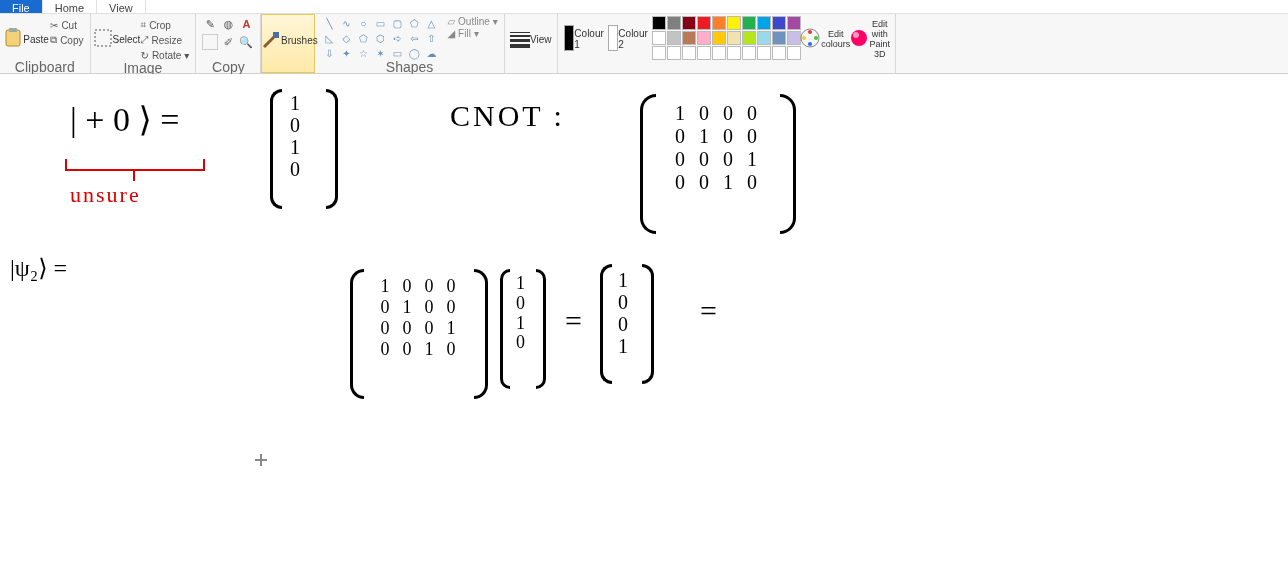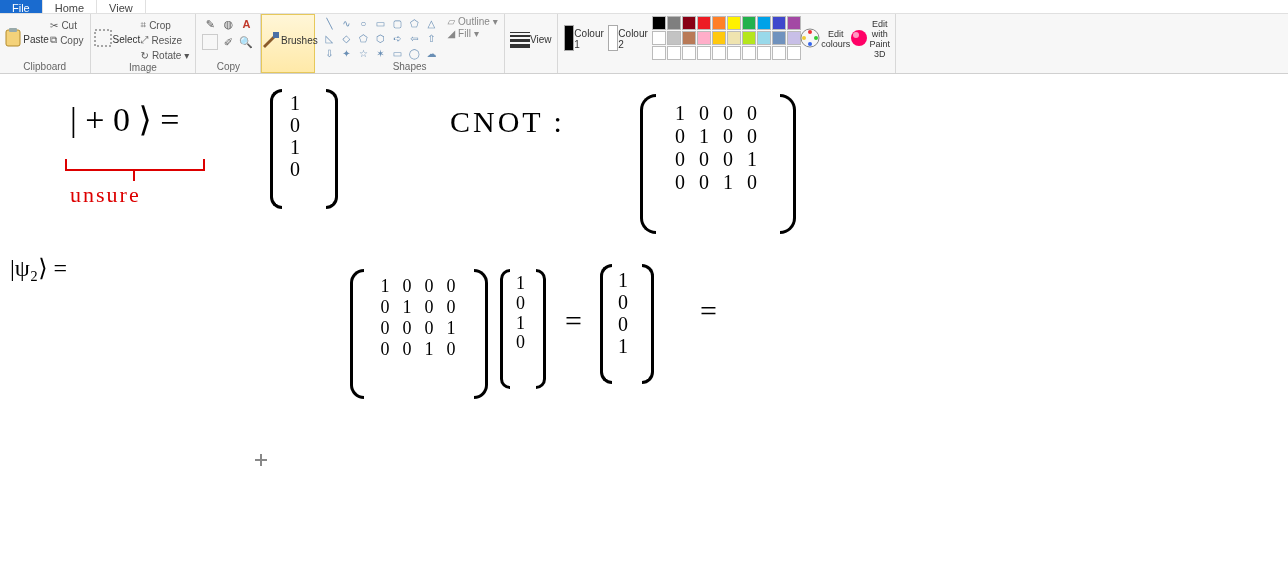--- a/index.html
+++ b/index.html
@@ -2,21 +2,21 @@
 <html><head>
 <meta charset="utf-8">
 <style>
   * { box-sizing: border-box; margin: 0; padding: 0; }
   html, body { width: 1288px; height: 573px; font-family: "Segoe UI", Tahoma, sans-serif; font-size: 11px; background: #fff; overflow: hidden; }
   .tabs { display: flex; height: 14px; background: #fff; border-bottom: 1px solid #e0e0e0; }
   .tab { padding: 2px 12px; font-size: 11px; color: #444; border-right: 1px solid #e0e0e0; cursor: pointer; }
   .tab.active { background: #1a6bcf; color: #fff; }
   .ribbon { display: flex; height: 60px; border-bottom: 1px solid #d0d0d0; background: #f7f7f7; }
   .group { display: flex; flex-direction: column; border-right: 1px solid #d8d8d8; padding: 2px 6px 0 6px; position: relative; }
-  .group-label { font-size: 10px; color: #666; text-align: center; height: 12px; line-height: 12px; margin-top: auto; }
+  .group-label { font-size: 14px; color: #666; text-align: center; height: 12px; line-height: 12px; margin-top: auto; }
   .group-body { display: flex; align-items: flex-start; gap: 4px; flex: 1; }
   .big-btn { display: flex; flex-direction: row; align-items: center; justify-content: center; width: 40px; height: 44px; cursor: pointer; }
   .big-btn .icon { width: 22px; height: 22px; display: flex; align-items: center; justify-content: center; }
   .big-btn .lbl { font-size: 10px; color: #333; margin-top: 2px; }
   .small-col { display: flex; flex-direction: column; gap: 1px; padding-top: 2px; }
   .small-item { display: flex; align-items: center; gap: 3px; font-size: 10px; color: #555; height: 14px; cursor: pointer; white-space: nowrap; }
   .tool-grid { display: grid; grid-template-columns: repeat(3, 16px); grid-auto-rows: 16px; gap: 2px; }
   .tool-cell { width: 16px; height: 16px; display: flex; align-items: center; justify-content: center; cursor: pointer; font-size: 11px; color: #555; }
   .tool-cell.eraser { border: 1px solid #ccc; }
   .shape-grid { display: grid; grid-template-columns: repeat(7, 16px); grid-auto-rows: 14px; gap: 1px; }
@@ -271,21 +271,21 @@
       <span>0</span>
       <span>1</span>
       <span>0</span>
     </div>
   <div class="paren right" style="left:326px;top:15px;height:120px"></div>
 
   <div class="bracket" style="left:65px;top:85px;width:140px;height:12px"></div>
   <div class="bracket-tick" style="left:133px;top:97px"></div>
   <span class="hand annot" style="left:70px;top:108px;font-size:22px;letter-spacing:2px">unsure</span>
 
-  <span class="hand" style="left:450px;top:31px;font-size:30px;letter-spacing:3px">CNOT :</span>
+  <span class="hand" style="left:450px;top:25px;font-size:30px;letter-spacing:3px">CNOT :</span>
 
   <div class="paren left" style="left:640px;top:20px;height:140px;width:16px"></div>
   <div class="mat" style="left:668px;top:28px" id="cnotmat">
       <span>1</span>
       <span>0</span>
       <span>0</span>
       <span>0</span>
       <span>0</span>
       <span>1</span>
       <span>0</span>

